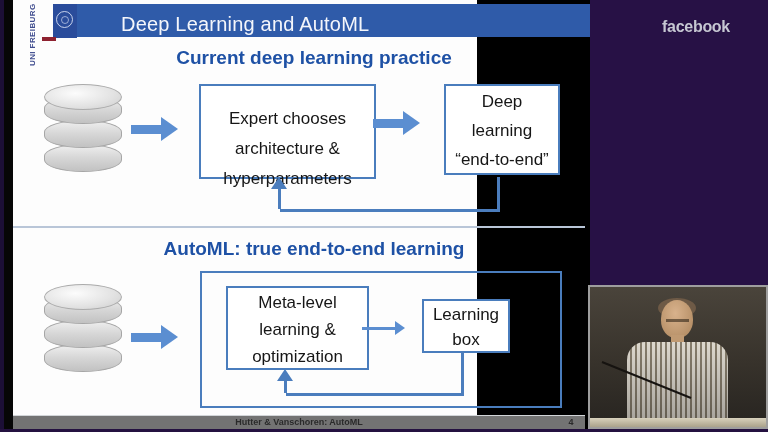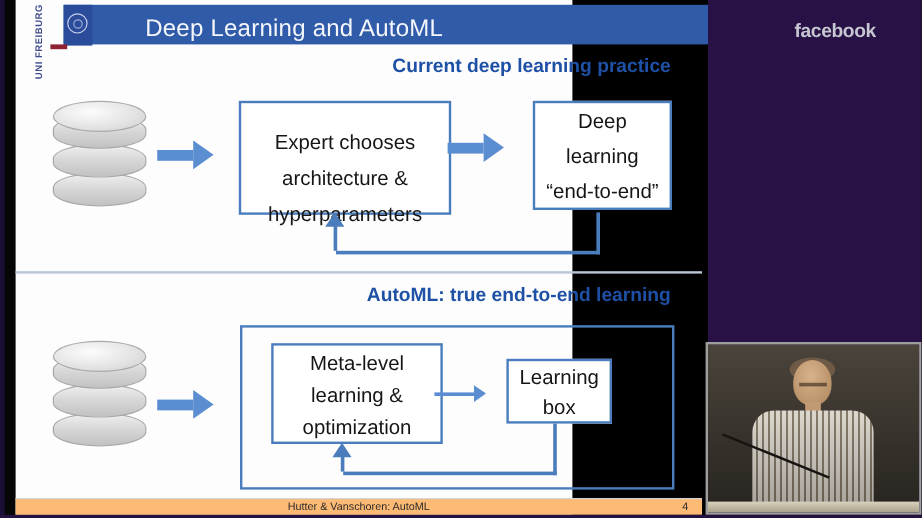--- a/index.html
+++ b/index.html
@@ -17,21 +17,21 @@
   .header-bar { position:absolute; left:40px; top:4px; width:545px; height:33px; background:#2f5ba9; }
   .header-title { position:absolute; left:68px; top:4px; height:33px; line-height:33px; color:#f4f6fb; font-size:20px; letter-spacing:0.2px; }
   .seal-square { position:absolute; left:40px; top:4px; width:24px; height:34px; background:#2a4c9b; }
   .seal-circle { position:absolute; left:3px; top:7px; width:17px; height:17px; border:1.5px solid rgba(225,232,248,0.85); border-radius:50%; }
   .seal-inner { position:absolute; left:7.5px; top:11.5px; width:8px; height:8px; border:1px solid rgba(225,232,248,0.6); border-radius:50%; }
   .red-dash { position:absolute; left:29px; top:37px; width:14px; height:4px; background:#8e2230; }
   .wordmark { position:absolute; left:14px; top:4px; width:26px; height:62px; }
   .wordmark-inner { position:absolute; left:1px; top:62px; transform:rotate(-90deg); transform-origin:0 0; width:62px; height:25px; color:#3f4c8e; font-size:8px; font-weight:bold; line-height:9px; letter-spacing:0.4px; white-space:nowrap; }
 
   
-  .sec-title { position:absolute; left:56px; width:490px; text-align:right; font-size:16px; font-weight:bold; color:#1e51a5; }
+  .sec-title { position:absolute; left:56px; width:490px; text-align:center; font-size:19px; font-weight:bold; color:#1e51a5; }
   #sec1-title { top:47px; }
   #sec2-title { top:238px; }
 
   
   .db { position:absolute; width:78px; height:92px; }
   .db-band { position:absolute; left:0; width:78px; height:28px; background:linear-gradient(180deg,#efefef 0%,#d6d6d6 50%,#c2c2c2 100%); border:1px solid #a6a6a6; border-radius:39px/12px; }
   .db-cap { position:absolute; left:0; top:0; width:78px; height:26px; background:radial-gradient(ellipse at 40% 35%, #fcfcfc, #e2e2e2 60%, #cccccc); border:1px solid #ababab; border-radius:50%; }
 
   
   .tarrow { position:absolute; width:47px; height:24px; }
@@ -52,21 +52,21 @@
   #box-meta { left:213px; top:286px; width:143px; height:84px; font-size:17px; line-height:27px; padding-top:1px; }
   #box-learn { left:409px; top:299px; width:88px; height:54px; font-size:17px; line-height:25px; padding-top:1px; }
 
   
   .fb { position:absolute; background:#4b7dbd; }
   .fb-head { position:absolute; width:0; height:0; border-left:8px solid transparent; border-right:8px solid transparent; border-bottom:12px solid #4b7dbd; }
 
   .divider { position:absolute; left:0; top:226px; width:572px; height:2px; background:#b9c6d8; }
 
   
-  .footer { position:absolute; left:0; top:415px; width:572px; height:14px; background:#fdba74; border-top:1px solid #d2d5d8; }
+  .footer { position:absolute; left:0; top:415px; width:572px; height:14px; background:#737373; border-top:1px solid #d2d5d8;font-weight:bold; }
   .footer-credit { position:absolute; left:0; top:0; width:572px; text-align:center; font-size:9px; line-height:13px; color:#2a2a2a; }
   .footer-page { position:absolute; left:548px; top:0; width:20px; font-size:9px; line-height:13px; color:#2a2a2a; text-align:center; }
   .bottom-strip { position:absolute; left:0; top:429px; width:768px; height:3px; background:#241140; }
 
   
   .right-panel { position:absolute; left:590px; top:0; width:178px; height:432px; background:#271145; }
   .brand { position:absolute; left:630px; top:18px; width:132px; text-align:center; color:#c6c7d2; font-size:16px; font-weight:bold; letter-spacing:-0.3px; }
 
   
   .video { position:absolute; left:588px; top:285px; width:180px; height:144px; border:2px solid #9e9e9e; background:linear-gradient(180deg,#4a443b 0%,#37322b 55%,#272420 100%); overflow:hidden; }

